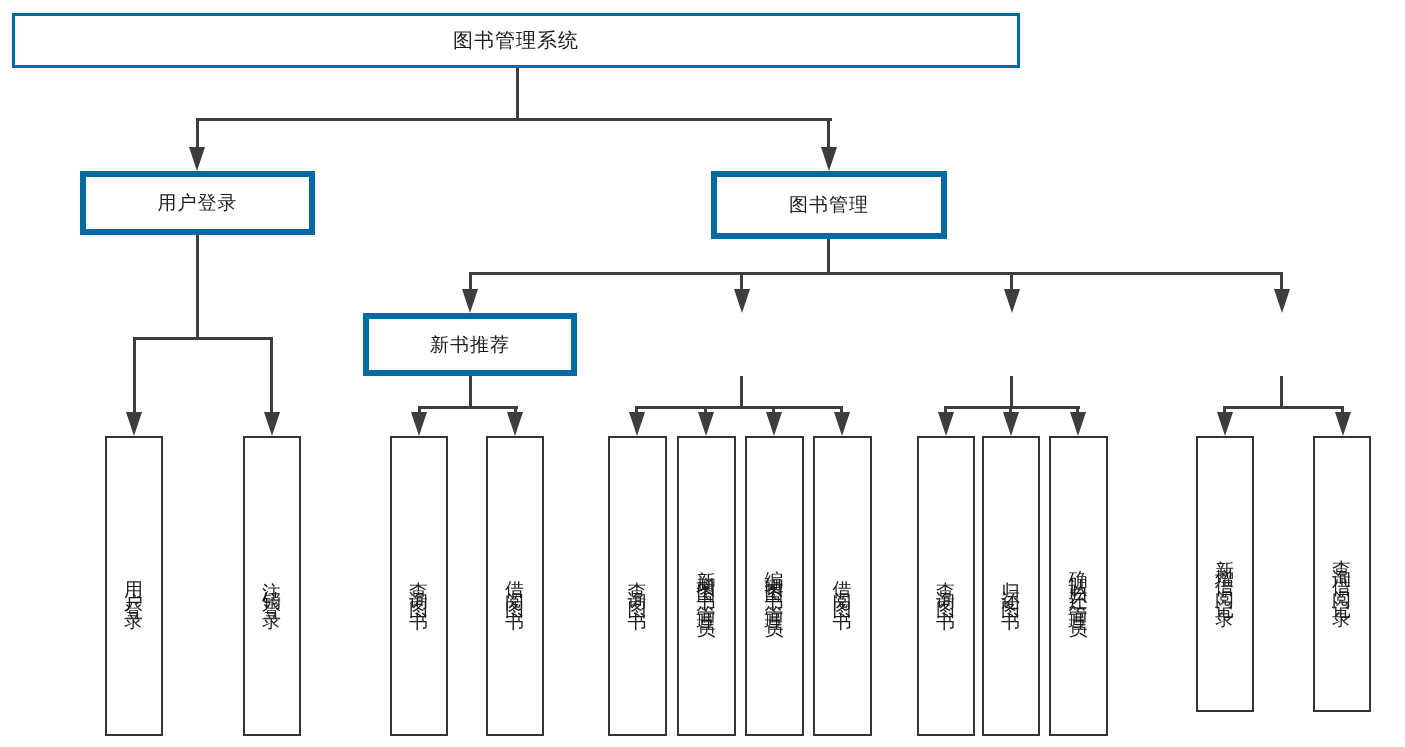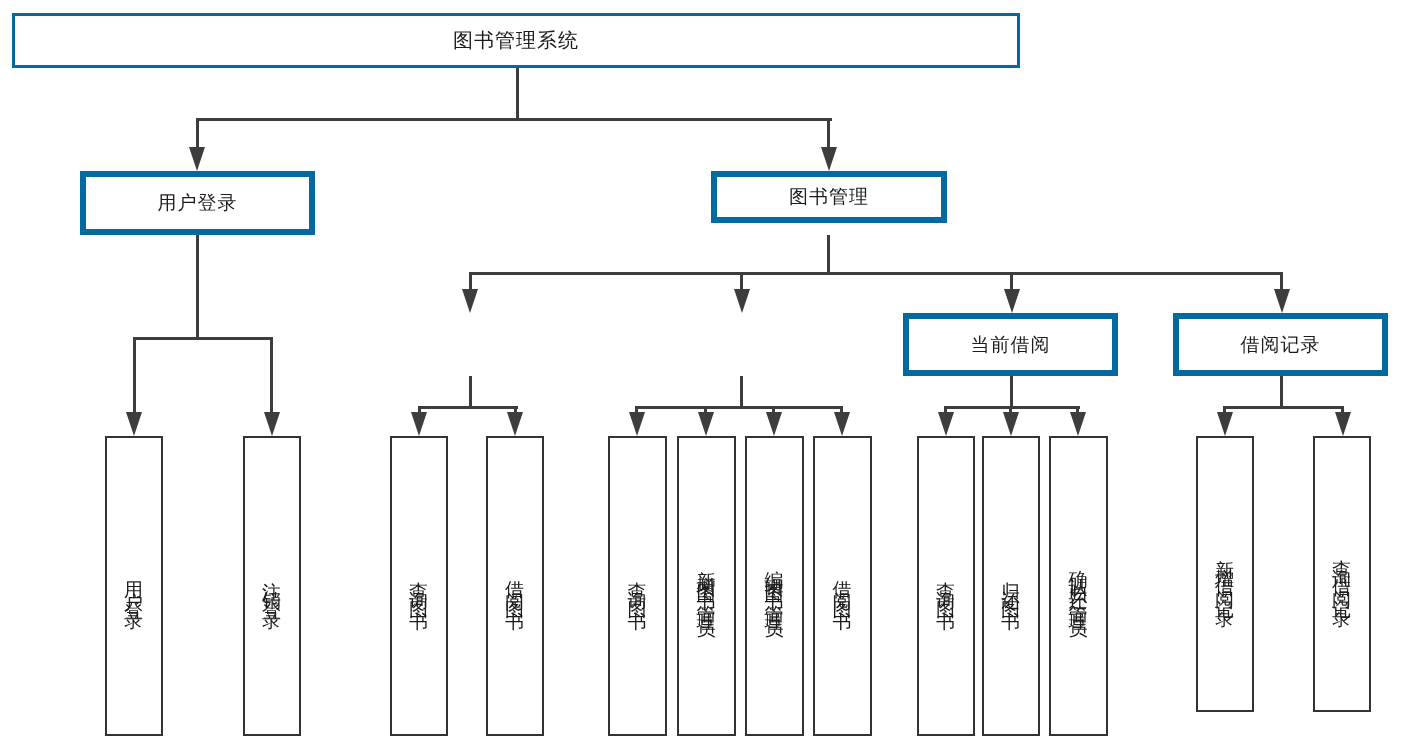--- a/index.html
+++ b/index.html
@@ -121,29 +121,26 @@
   <div class="vline" style="left:1341px;top:406px;height:8px;"></div>
   <div class="ahead" style="left:1335px;top:412px;"></div>
 
   <div class="box root" style="left:12px;top:13px;width:1008px;height:55px;">
     <span class="lbl">图书管理系统</span>
   </div>
 
   <div class="box lvl" style="left:80px;top:171px;width:235px;height:64px;">
     <span class="lbl">用户登录</span>
   </div>
-  <div class="box lvl" style="left:711px;top:171px;width:236px;height:52px;">
+  <div class="box lvl" style="left:711px;top:171px;width:236px;height:68px;">
     <span class="lbl">图书管理</span>
   </div>
 
-  <div class="box lvl" style="left:903px;top:313px;width:215px;height:63px;">
-    <span class="lbl">当前借阅</span>
-  </div>
-  <div class="box lvl" style="left:1173px;top:313px;width:215px;height:63px;">
-    <span class="lbl">借阅记录</span>
+  <div class="box lvl" style="left:363px;top:313px;width:214px;height:63px;">
+    <span class="lbl">新书推荐</span>
   </div>
 
   <div class="leaf" style="left:105px;top:436px;width:58px;height:300px;">
     <span class="vlbl">用户登录</span>
   </div>
   <div class="leaf" style="left:243px;top:436px;width:58px;height:300px;">
     <span class="vlbl">注销登录</span>
   </div>
 
   <div class="leaf" style="left:390px;top:436px;width:58px;height:300px;">

